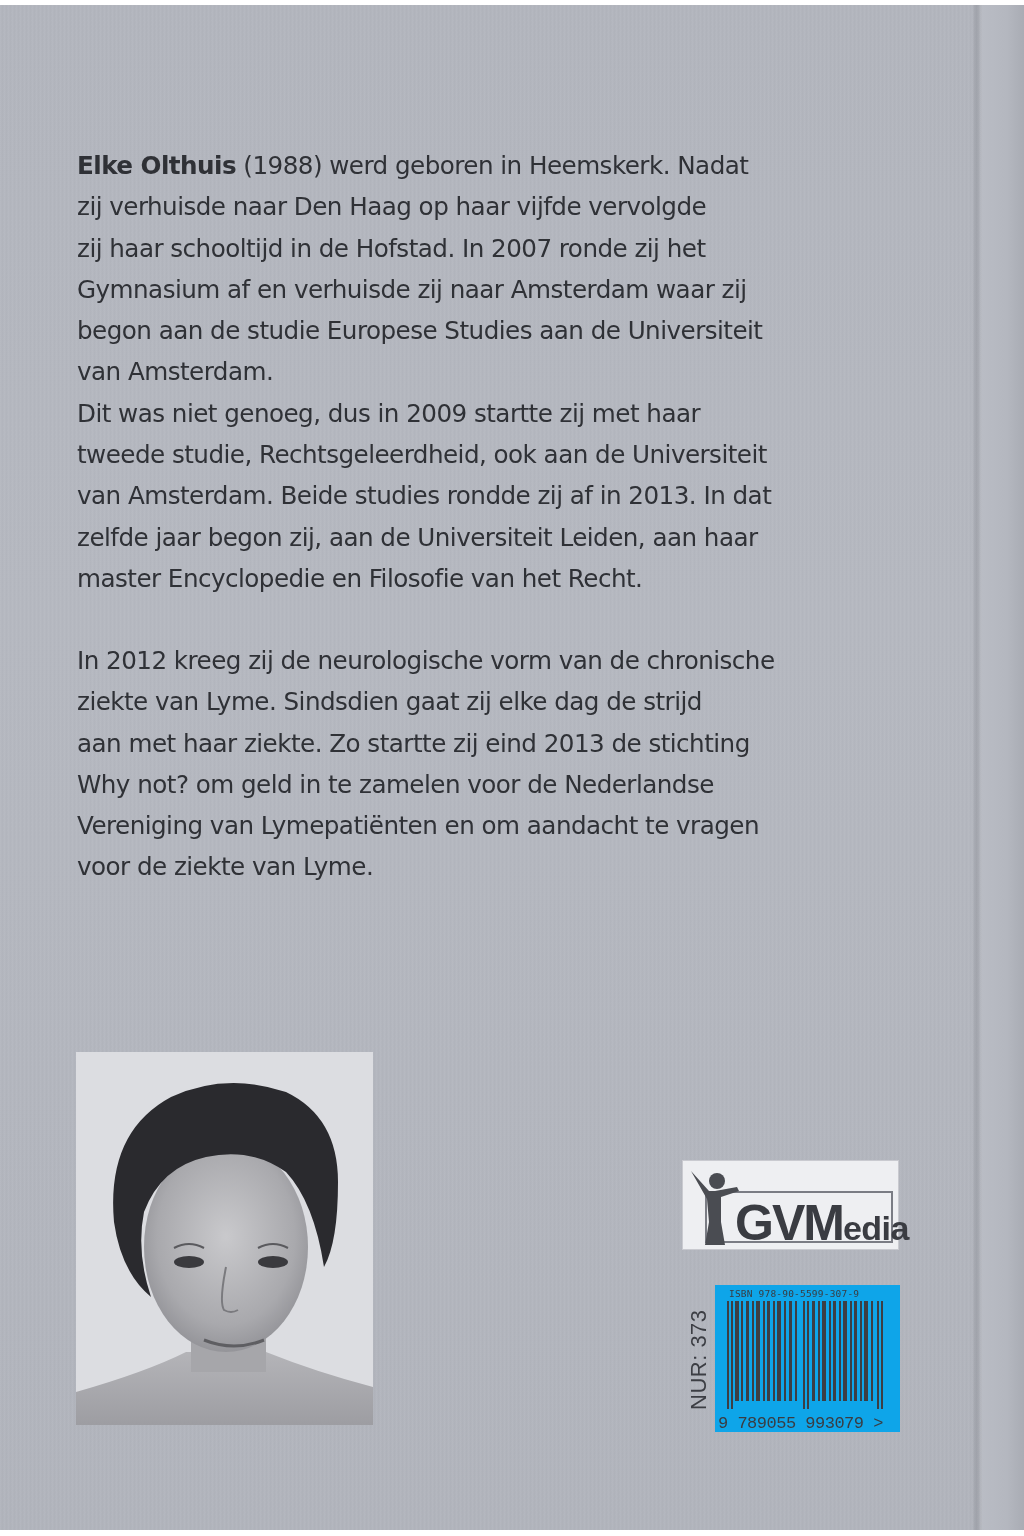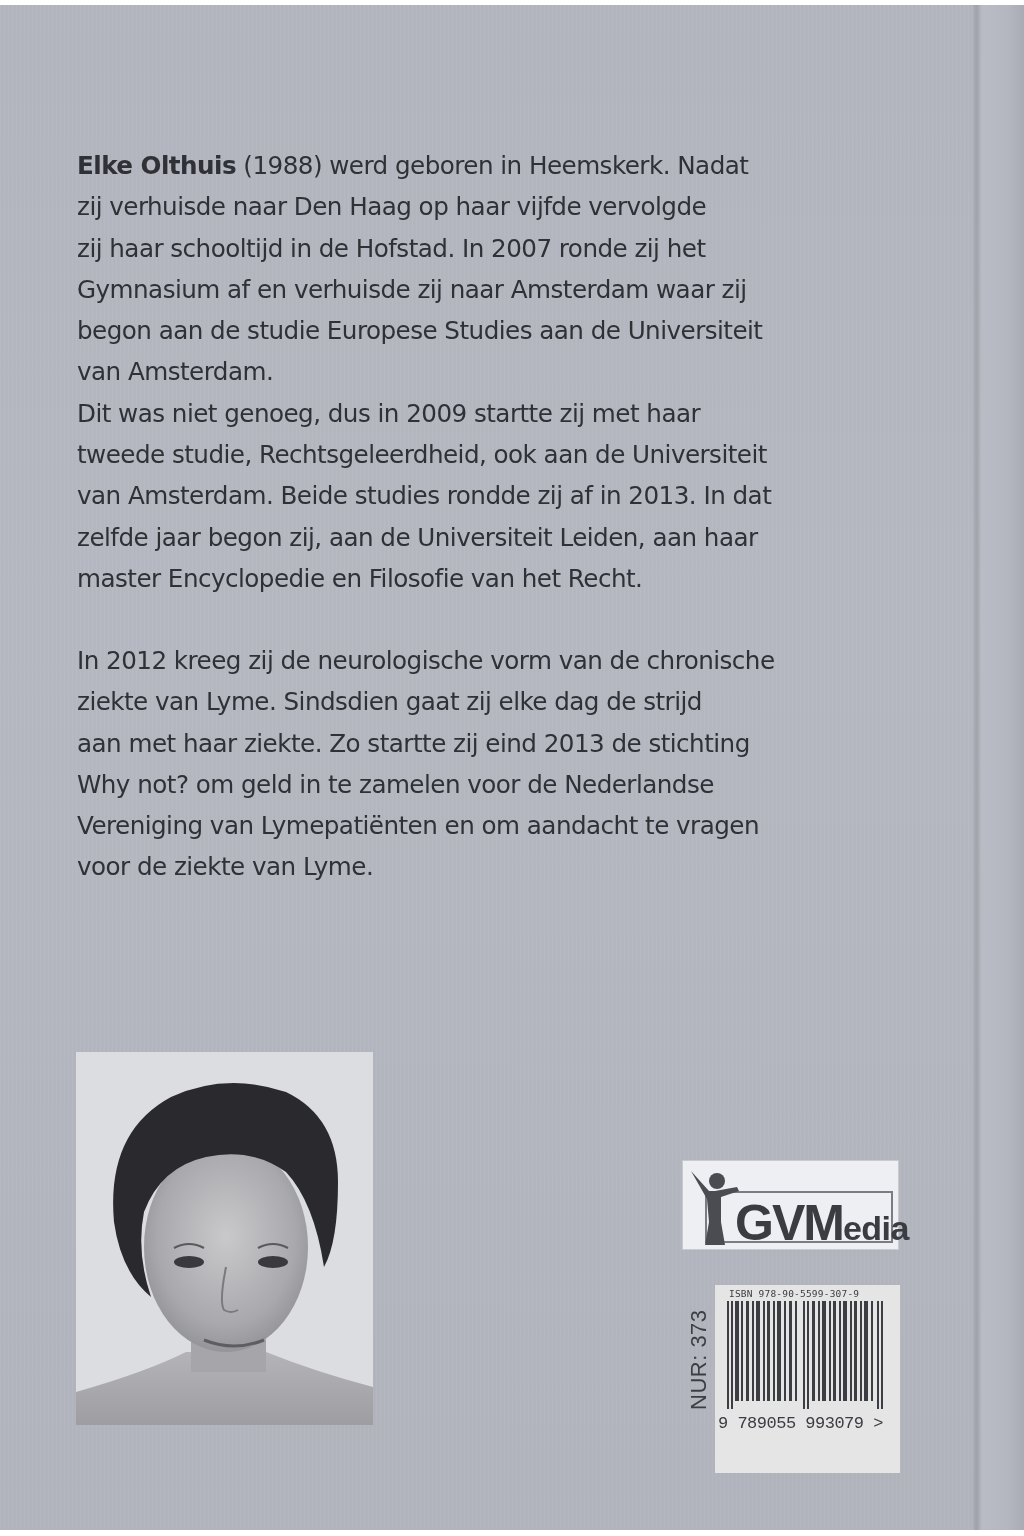--- a/index.html
+++ b/index.html
@@ -57,22 +57,22 @@
     }
     .publisher-logo .wordmark .big { font-size: 50px; line-height: 52px; }
     .publisher-logo .wordmark .small { font-size: 34px; line-height: 52px; letter-spacing: -0.5px; }
     .nur {
       position: absolute; left: 686px; top: 1410px;
       transform: rotate(-90deg); transform-origin: left top;
       font-family: "Liberation Sans", sans-serif; font-size: 22px;
       color: #3c3e44; white-space: nowrap; letter-spacing: 0.5px;
     }
     .barcode-box {
-      position: absolute; left: 715px; top: 1285px; width: 185px; height: 188px;
-      background: #e5e5e5;
+      position: absolute; left: 715px; top: 1285px; width: 185px; height: 147px;
+      background: #0ea5e9;
     }
     .barcode-box .isbn-text {
       position: absolute; left: 14px; top: 3px; width: 170px;
       font-family: "DejaVu Sans Mono", monospace; font-size: 9.5px;
       color: #3a3c42; white-space: nowrap; letter-spacing: 0.2px;
     }
     .barcode-box .bars { position: absolute; left: 10px; top: 16px; }
     .barcode-box .digits {
       position: absolute; left: 3px; top: 129px;
       font-family: "Liberation Mono", monospace; font-size: 17px;

